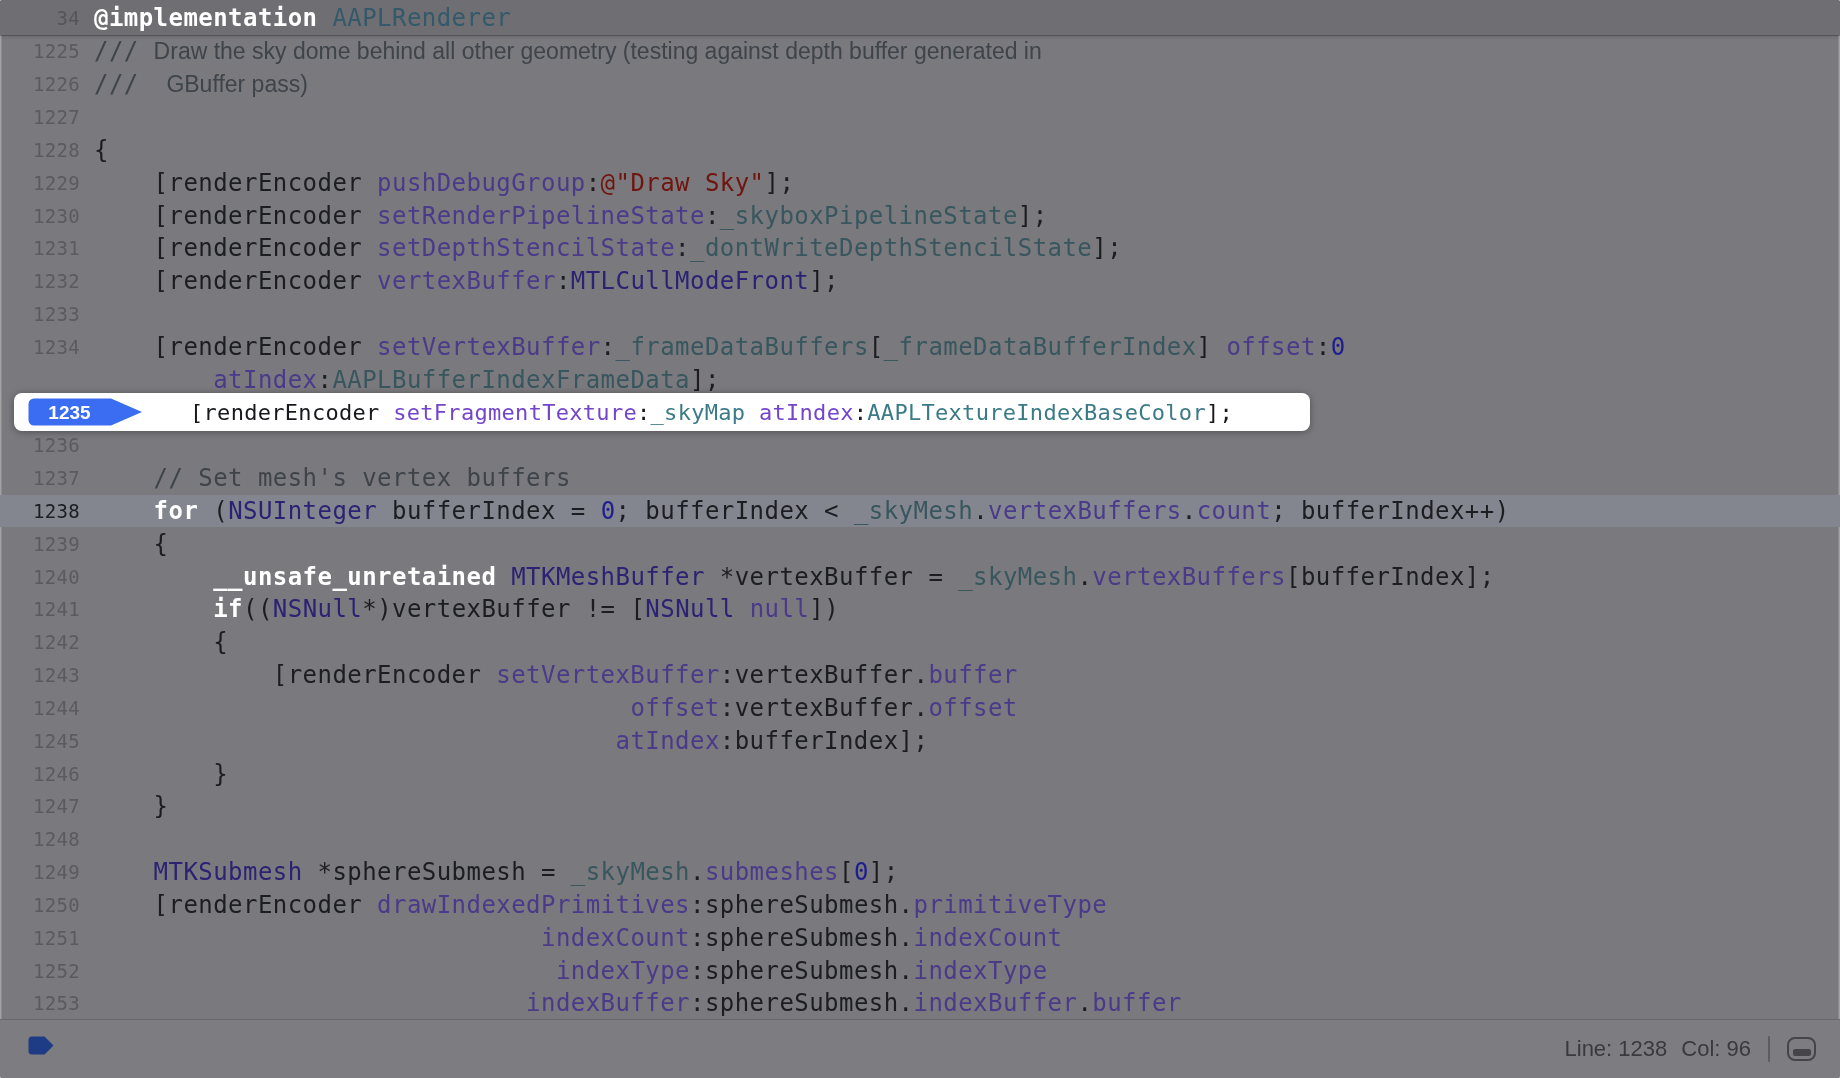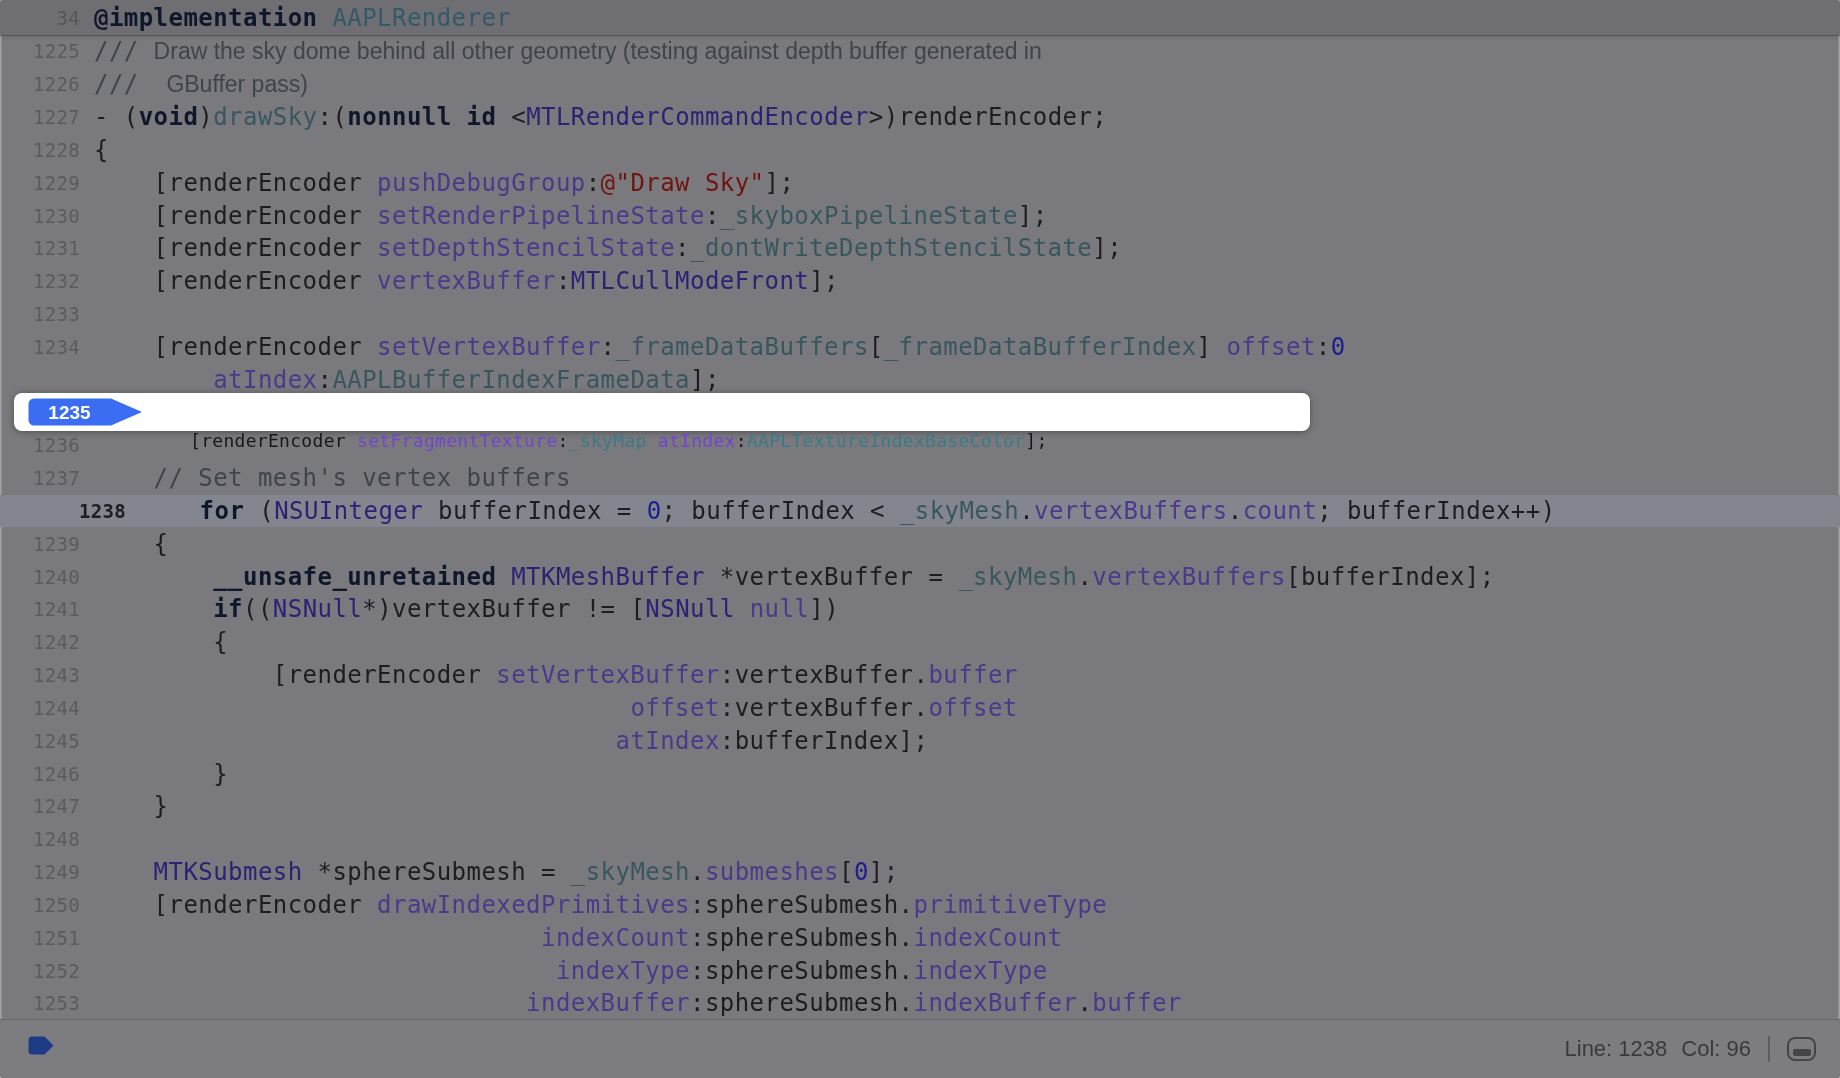--- a/index.html
+++ b/index.html
@@ -18,45 +18,45 @@
   
   .code-area{position:absolute;top:35px;left:0;right:0;height:985px;overflow:hidden;z-index:1;}
   .row{display:flex;align-items:center;height:32.833px;flex:0 0 32.833px;position:relative;}
   .gutter{
     width:80px;flex:0 0 80px;text-align:right;font-size:19px;color:#5b5b5f;
     letter-spacing:0.3px;
   }
   .code{white-space:pre;font-size:24px;letter-spacing:0.45px;color:#1c1d21;padding-left:14px;}
   
   .tk-pl{color:#1c1d21;}
-  .tk-k{color:#0f172a;font-weight:bold;}
+  .tk-k{color:#ffffff;font-weight:bold;}
   .tk-m{color:#4b3a8a;}
   .tk-t{color:#2b2273;}
   .tk-p{color:#38565e;}
   .tk-decl{color:#33596a;margin-top:10px;}
   .tk-s{color:#70140f;}
   .tk-n{color:#1d1d8f;}
   .tk-c{color:#3f444b;}
   .tk-d{color:#3f444b;font-family:"Liberation Sans",sans-serif;font-size:23px;letter-spacing:0;margin-top:40px;}
   
   .row.current{background:#84868f;}
-  .row.current .gutter{color:#1d1e23;font-weight:bold;padding-left:46px;}
+  .row.current .gutter{color:#1d1e23;font-weight:normal;}
   
   .row.spotlight{z-index:5;text-align:right;}
   .hl-pill{
     position:absolute;left:14px;top:-3px;width:1296px;height:38px;background:#ffffff;
     border-radius:8px;box-shadow:0 1px 7px rgba(0,0,0,0.35);
   }
   .badge{position:absolute;left:28px;top:2px;}
   .badge-num{
     font-family:"Liberation Sans",sans-serif;font-weight:bold;font-size:19px;fill:#ffffff;
   }
   .code-bright{
     position:absolute;left:190px;top:0;height:32.833px;line-height:33px;
-    white-space:pre;font-size:18px;letter-spacing:0.3px;margin-top:28px;
+    white-space:pre;font-size:22px;letter-spacing:0.3px;
   }
   .code-bright .tk-pl{color:#17181c;}
   .code-bright .tk-m{color:#7245cb;}
   .code-bright .tk-p{color:#3b7a87;}
   
   .status-bar{
     position:absolute;left:0;right:0;bottom:0;height:58px;background:#7d7c80;
     border-top:1px solid #68676b;z-index:4;
   }
   .status-right{
@@ -90,21 +90,20 @@
       <div class="row">
         <div class="gutter">1225</div>
         <div class="code"><span class="tk-c">/// </span><span class="tk-d">Draw the sky dome behind all other geometry (testing against depth buffer generated in</span></div>
       </div>
       <div class="row">
         <div class="gutter">1226</div>
         <div class="code"><span class="tk-c">/// </span><span class="tk-d">  GBuffer pass)</span></div>
       </div>
       <div class="row">
         <div class="gutter">1227</div>
-        <div class="code"><span class="tk-pl">- (</span><span class="tk-k">void</span><span class="tk-pl">)</span><span class="tk-p">drawSky</span><span class="tk-pl">:(</span><span class="tk-k">nonnull</span><span class="tk-pl"> </span><span class="tk-k">id</span><span class="tk-pl"> &lt;</span><span class="tk-t">MTLRenderCommandEncoder</span><span class="tk-pl">&gt;)renderEncoder;</span></div>
       </div>
       <div class="row">
         <div class="gutter">1228</div>
         <div class="code"><span class="tk-pl">{</span></div>
       </div>
       <div class="row">
         <div class="gutter">1229</div>
         <div class="code"><span class="tk-pl">    [renderEncoder </span><span class="tk-m">pushDebugGroup</span><span class="tk-pl">:</span><span class="tk-s">@"Draw Sky"</span><span class="tk-pl">];</span></div>
       </div>
       <div class="row">

